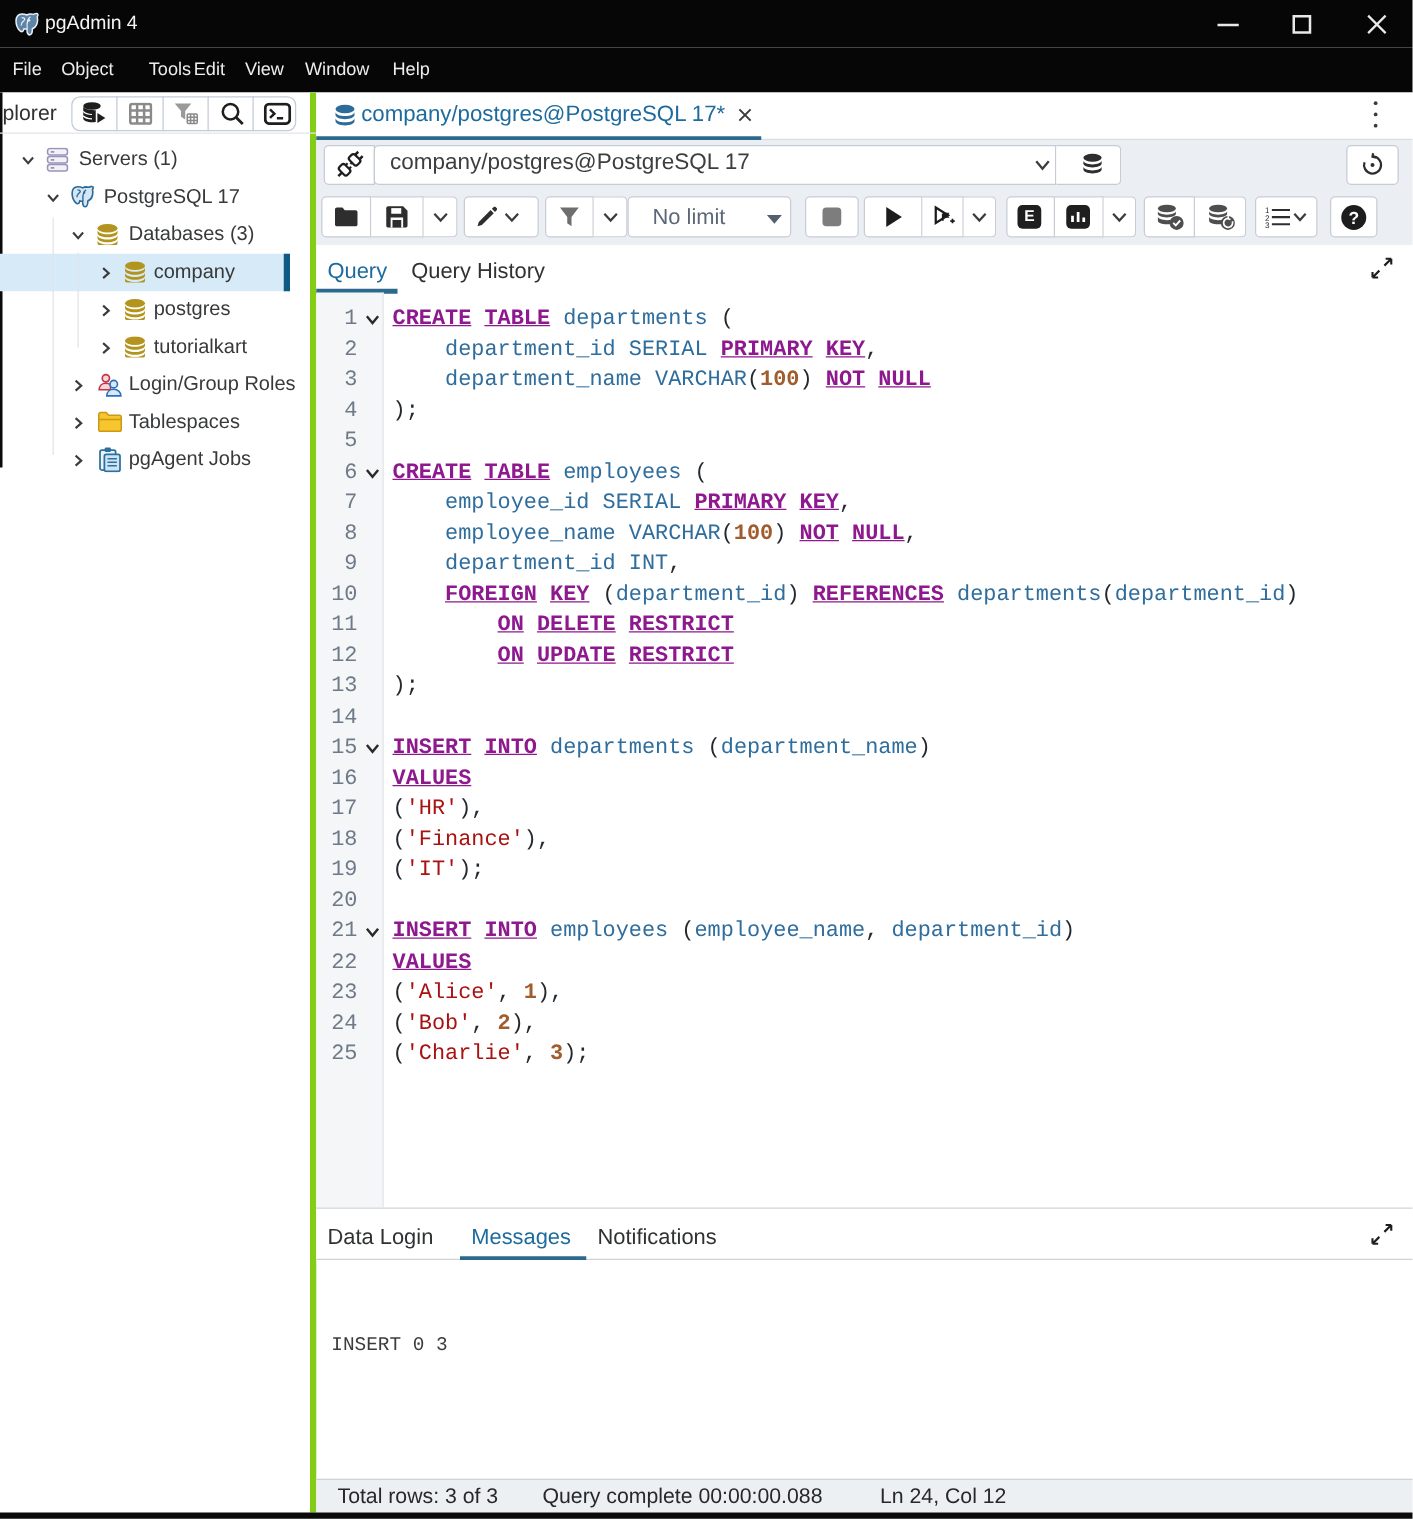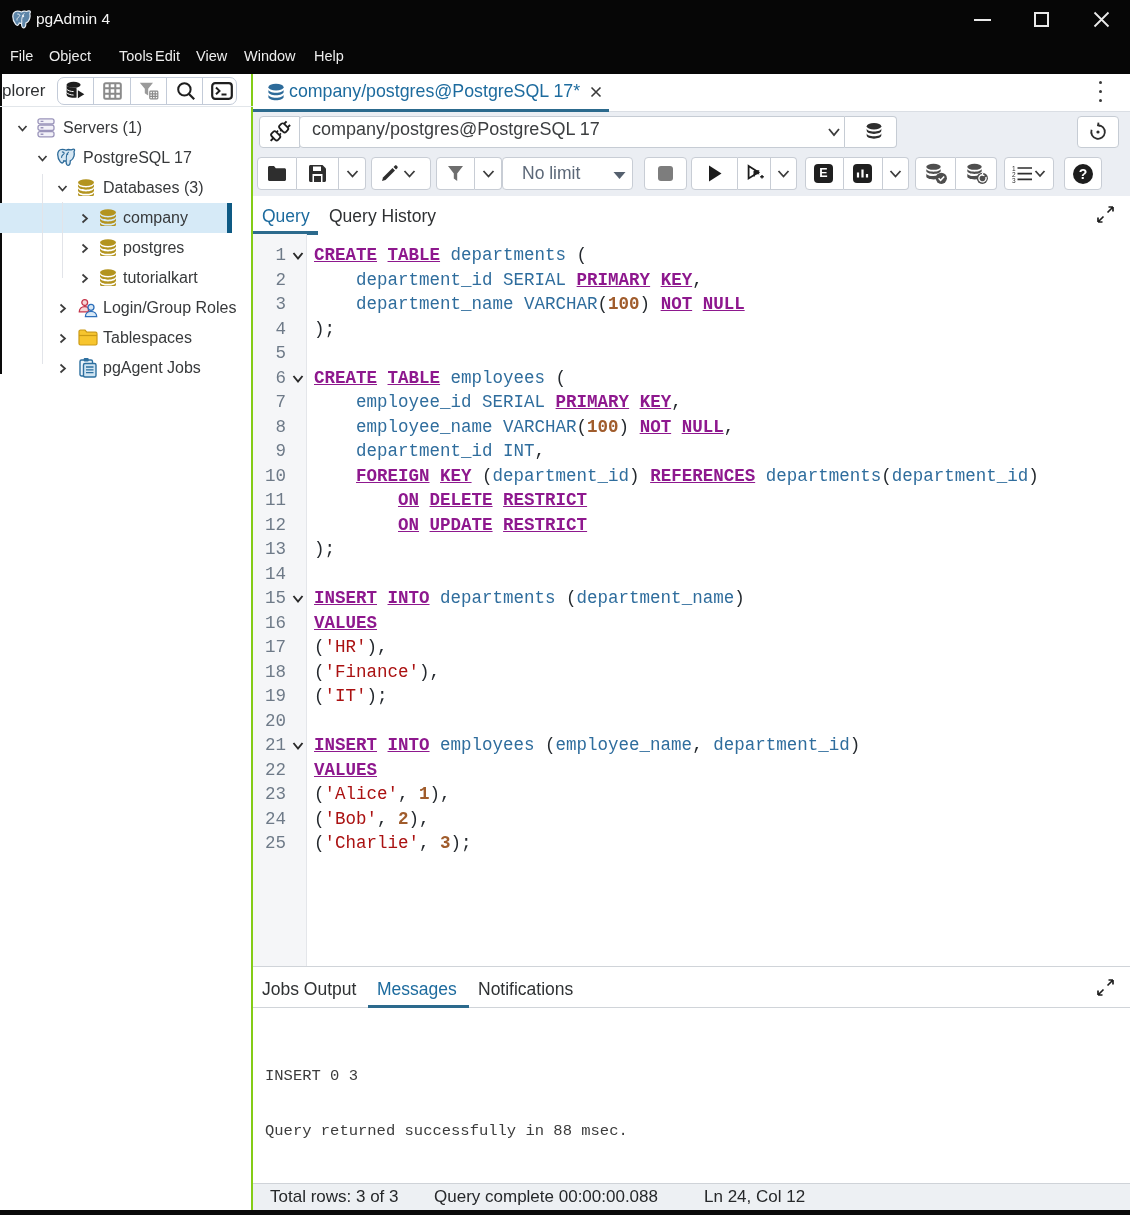--- a/index.html
+++ b/index.html
@@ -2,21 +2,21 @@
 <html><head>
 <meta charset="utf-8">
 <style>
 * { margin:0; padding:0; box-sizing:border-box; }
 html,body { width:1130px; height:1215px; overflow:hidden; background:#fff;
   font-family:"Liberation Sans", sans-serif; }
 .abs { position:absolute; }
 #titlebar { left:0; top:0; width:1130px; height:38px; background:#060606; }
 #menubar { left:0; top:38px; width:1130px; height:36px; background:#060606; }
 .menuitem { position:absolute; top:0; height:36px; line-height:36px; color:#ededed; font-size:14.5px; }
-#leftpanel { left:0; top:74px; width:253px; height:1136px; background:#fff; border-right:2px solid #84cc16; }
+#leftpanel { left:0; top:74px; width:253px; height:1136px; background:#fff; border-right:5px solid #84cc16; }
 .treerow { position:absolute; height:30px; line-height:30px; font-size:16px; color:#37393b; }
 #treesel { left:0; top:129px; width:232px; height:30px; background:#d6eaf7; }
 #treeselbar { left:227px; top:129px; width:5px; height:30px; background:#0e5a84; }
 .guide { position:absolute; width:1px; background:#e2e4e9; }
 #tabbar { left:253px; top:74px; width:877px; height:38px; background:#fff; border-bottom:1px solid #dadee4; }
 #tabunderline { left:253px; top:109px; width:356px; height:3px; background:#2c6a8d; }
 #connrow { left:253px; top:112px; width:877px; height:40px; background:#ebeef3; }
 #toolbar { left:253px; top:152px; width:877px; height:44px; background:#ebeef3; }
 .tbtn { position:absolute; top:157px; height:33px; background:#fff; border:1px solid #c8cdd5; border-radius:4px; }
 .tseg { position:absolute; top:157px; height:33px; background:#fff; border-top:1px solid #c8cdd5; border-bottom:1px solid #c8cdd5; border-right:1px solid #c8cdd5; }
@@ -426,32 +426,31 @@
 (<span class="s">'HR'</span>),
 (<span class="s">'Finance'</span>),
 (<span class="s">'IT'</span>);
 
 <span class="k">INSERT</span> <span class="k">INTO</span> <span class="i">employees</span> (<span class="i">employee_name</span>, <span class="i">department_id</span>)
 <span class="k">VALUES</span>
 (<span class="s">'Alice'</span>, <span class="n">1</span>),
 (<span class="s">'Bob'</span>, <span class="n">2</span>),
 (<span class="s">'Charlie'</span>, <span class="n">3</span>);</div>
 <div class="abs" id="btabs">
-  <span class="abs" style="left:9px;top:0;height:44px;line-height:44px;font-size:17.5px;color:#2f3133">Jobs Output</span>
+  <span class="abs" style="left:9px;top:0;height:44px;line-height:44px;font-size:17.5px;color:#2f3133">Data Login</span>
   <span class="abs" style="left:124px;top:0;height:44px;line-height:44px;font-size:17.5px;color:#1d6b9e">Messages</span>
   <span class="abs" style="left:225px;top:0;height:44px;line-height:44px;font-size:17.5px;color:#2f3133">Notifications</span>
   <svg class="abs" style="left:843px;top:11px" width="19" height="19" viewBox="0 0 19 19">
     <g stroke="#1f1f1f" stroke-width="1.7" fill="none">
       <path d="M11.5 7.5 L17 2 M17 2 L12.5 2 M17 2 L17 6.5"></path>
       <path d="M7.5 11.5 L2 17 M2 17 L6.5 17 M2 17 L2 12.5"></path>
     </g>
   </svg>
 </div>
 <div class="abs" id="bunderline"></div>
 <div class="abs" id="messages">
   <div class="abs" style="left:11px;top:10px">INSERT 0 3</div>
-  <div class="abs" style="left:11px;top:65px">Query returned successfully in 88 msec.</div>
 </div>
 <div class="abs" id="statusbar"></div>
 <span class="sbtext" style="left:270px">Total rows: 3 of 3</span>
 <span class="sbtext" style="left:434px">Query complete 00:00:00.088</span>
 <span class="sbtext" style="left:704px">Ln 24, Col 12</span>
 <div class="abs" id="bottomstrip"></div>
 
 </body></html>

